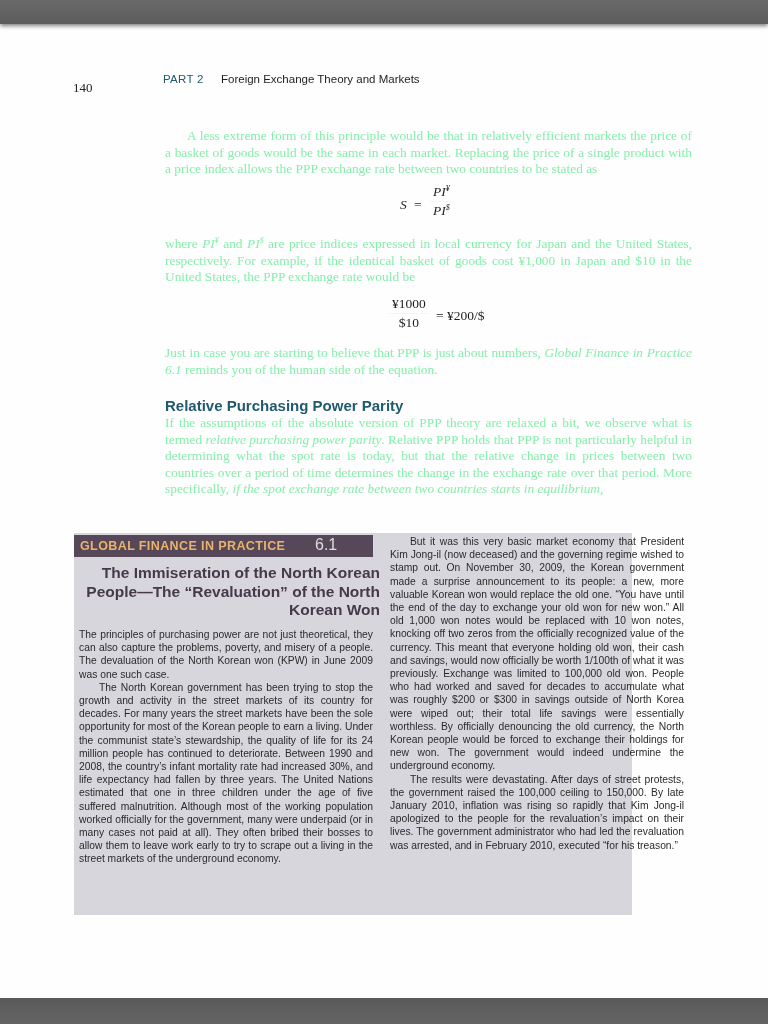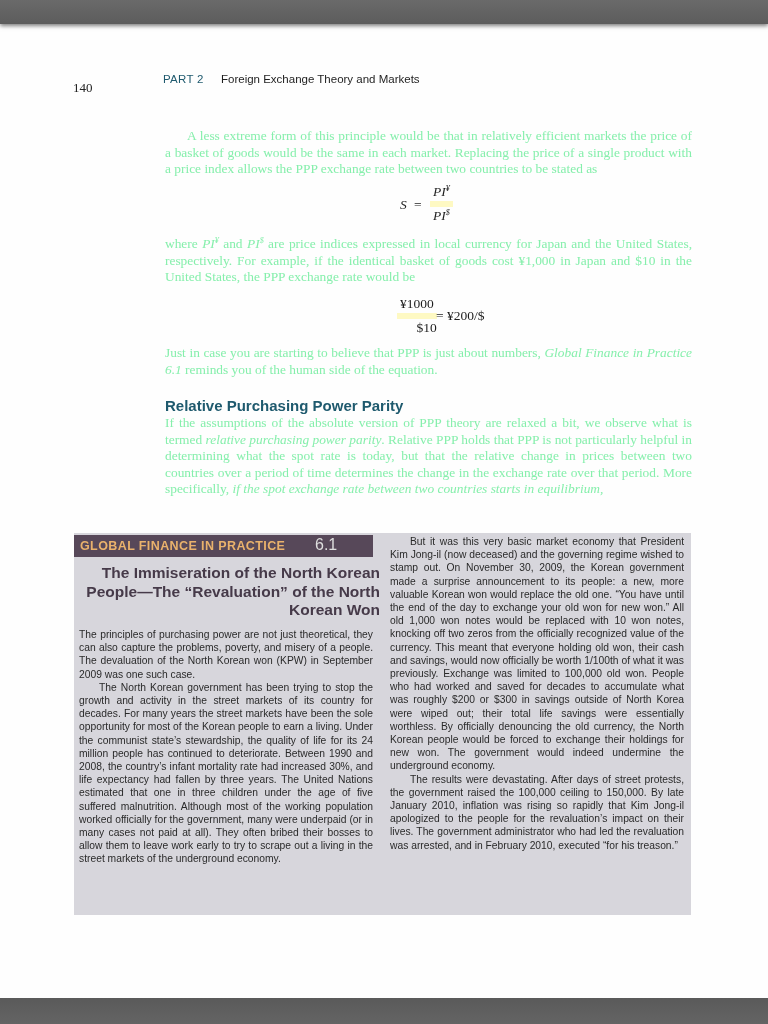--- a/index.html
+++ b/index.html
@@ -49,36 +49,36 @@
     .indent { text-indent: 22px; }
     .eq1 {
       position: absolute; left: 400px; top: 184px; width: 140px; height: 40px;
       font-size: 13.5px;
     }
     .eq1 .lhs { position: absolute; left: 0; top: 13px; font-style: italic; }
     .eq1 .eqs { position: absolute; left: 14px; top: 13px; }
     .frac {
       position: absolute; display: inline-block; text-align: center;
     }
-    .frac .num { display: block; padding: 0 3px 1px; border-bottom: 6px solid #fef9c3; }
+    .frac .num { display: block; padding: 0 3px 1px; border-bottom: 1px solid #fef9c3; }
     .frac .den { display: block; padding-top: 1px; }
     .it { font-style: italic; }
     sup { font-size: 8px; line-height: 0; }
     .eq2 {
       position: absolute; left: 384px; top: 298px; width: 150px; height: 40px;
       font-size: 13.5px;
     }
     .eq2 .eqs { position: absolute; left: 52px; top: 10px; }
     .subhead {
       position: absolute; left: 165px; top: 397px;
       font-family: "Liberation Sans", sans-serif; font-weight: bold;
       font-size: 15px; color: #1f5a6e;
     }
     .gfip-box {
-      position: absolute; left: 74px; top: 533px; width: 617px; height: 382px;
+      position: absolute; left: 74px; top: 533px; width: 558px; height: 382px;
       background: #d7d6dc;
     }
     .gfip-header {
       position: absolute; left: 0; top: 2px; width: 299px; height: 22px;
       background: #574859;
       font-family: "Liberation Sans", sans-serif;
     }
     .gfip-label {
       position: absolute; left: 6px; top: 4px;
       font-size: 12.5px; font-weight: bold; color: #eab26c; letter-spacing: 0.4px;
@@ -123,41 +123,41 @@
   <span class="eqs">=</span>
   <span class="frac" style="left:30px; top:0;">
     <span class="num it"><span>PI</span><sup>¥</sup></span>
     <span class="den it"><span>PI</span><sup>$</sup></span>
   </span>
 </div>
 
 <div class="body-text" style="top:236px;"><span>where </span><span class="it">PI</span><sup class="it">¥</sup><span> and </span><span class="it">PI</span><sup class="it">$</sup><span> are price indices expressed in local currency for Japan and the United States, respectively. For example, if the identical basket of goods cost ¥1,000 in Japan and $10 in the United States, the PPP exchange rate would be</span></div>
 
 <div class="eq2">
-  <span class="frac" style="left:13px; top:-2px;text-align:right;">
+  <span class="frac" style="left:5px; top:-2px;">
     <span class="num">¥1000</span>
     <span class="den">$10</span>
   </span>
   <span class="eqs">= ¥200/$</span>
 </div>
 
 <div class="body-text" style="top:345px;"><span>Just in case you are starting to believe that PPP is just about numbers, </span><span class="it">Global Finance in Practice 6.1</span><span> reminds you of the human side of the equation.</span></div>
 
 <div class="subheading subhead">Relative Purchasing Power Parity</div>
 
 <div class="body-text" style="top:415px;"><span>If the assumptions of the absolute version of PPP theory are relaxed a bit, we observe what is termed </span><span class="it">relative purchasing power parity</span><span>. Relative PPP holds that PPP is not particularly helpful in determining what the spot rate is today, but that the relative change in prices between two countries over a period of time determines the change in the exchange rate over that period. More specifically, </span><span class="it">if the spot exchange rate between two countries starts in equilibrium,</span></div>
 
 <div class="gfip-box">
   <div class="gfip-header">
     <span class="gfip-label">GLOBAL FINANCE IN PRACTICE</span>
     <span class="gfip-num">6.1</span>
   </div>
   <div class="gfip-title">The Immiseration of the North Korean People—The “Revaluation” of the North Korean Won</div>
   <div class="col-text col-left">
-    <p>The principles of purchasing power are not just theoretical, they can also capture the problems, poverty, and misery of a people. The devaluation of the North Korean won (KPW) in September 2009 was one such case.</p>
+    <p>The principles of purchasing power are not just theoretical, they can also capture the problems, poverty, and misery of a people. The devaluation of the North Korean won (KPW) in June 2009 was one such case.</p>
     <p class="ind">The North Korean government has been trying to stop the growth and activity in the street markets of its country for decades. For many years the street markets have been the sole opportunity for most of the Korean people to earn a living. Under the communist state’s stewardship, the quality of life for its 24 million people has continued to deteriorate. Between 1990 and 2008, the country’s infant mortality rate had increased 30%, and life expectancy had fallen by three years. The United Nations estimated that one in three children under the age of five suffered malnutrition. Although most of the working population worked officially for the government, many were underpaid (or in many cases not paid at all). They often bribed their bosses to allow them to leave work early to try to scrape out a living in the street markets of the underground economy.</p>
   </div>
   <div class="col-text col-right">
     <p class="ind">But it was this very basic market economy that President Kim Jong-il (now deceased) and the governing regime wished to stamp out. On November 30, 2009, the Korean government made a surprise announcement to its people: a new, more valuable Korean won would replace the old one. “You have until the end of the day to exchange your old won for new won.” All old 1,000 won notes would be replaced with 10 won notes, knocking off two zeros from the officially recognized value of the currency. This meant that everyone holding old won, their cash and savings, would now officially be worth 1/100th of what it was previously. Exchange was limited to 100,000 old won. People who had worked and saved for decades to accumulate what was roughly $200 or $300 in savings outside of North Korea were wiped out; their total life savings were essentially worthless. By officially denouncing the old currency, the North Korean people would be forced to exchange their holdings for new won. The government would indeed undermine the underground economy.</p>
     <p class="ind">The results were devastating. After days of street protests, the government raised the 100,000 ceiling to 150,000. By late January 2010, inflation was rising so rapidly that Kim Jong-il apologized to the people for the revaluation’s impact on their lives. The government administrator who had led the revaluation was arrested, and in February 2010, executed “for his treason.”</p>
   </div>
 </div>
 
 <div class="bottom-band"></div>
 

